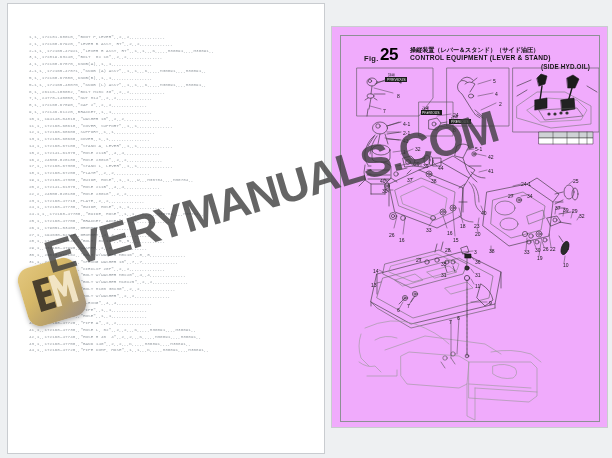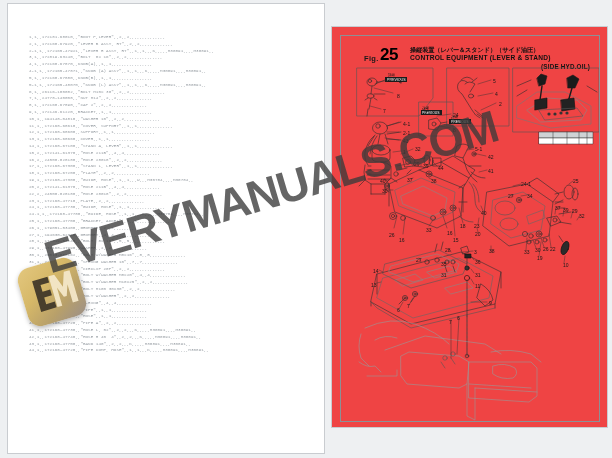--- a/index.html
+++ b/index.html
@@ -48,21 +48,21 @@
     white-space: pre;
   }
 
   
   #right-page {
     position: absolute;
     left: 331px;
     top: 26px;
     width: 277px;
     height: 402px;
-    background: #ef4444;
+    background: #f0abfc;
     border: 1px solid #c9ccd0;
     box-sizing: border-box;
     overflow: hidden;
   }
   #diagram-frame {
     position: absolute;
     left: 8px;
     top: 8px;
     right: 7px;
     bottom: 5px;

